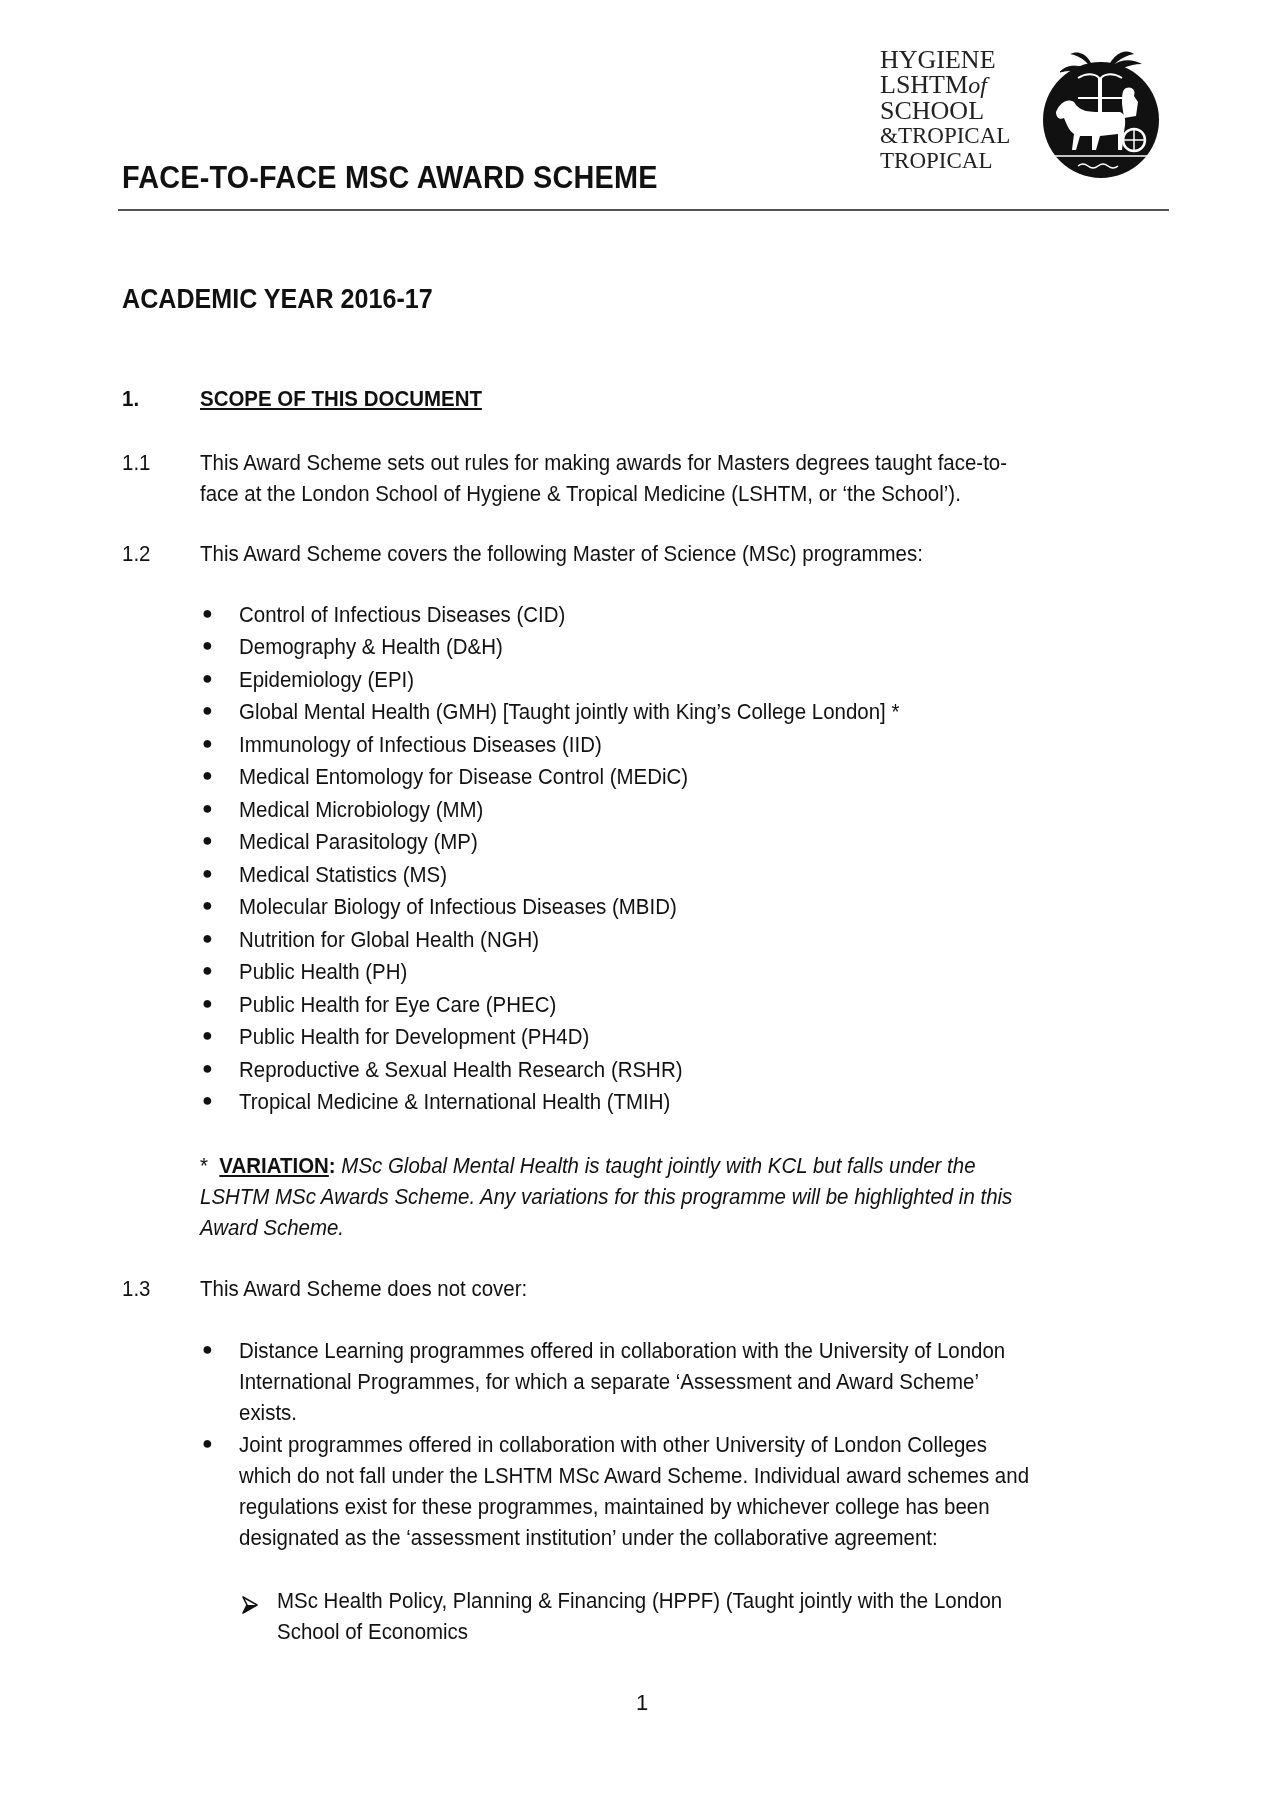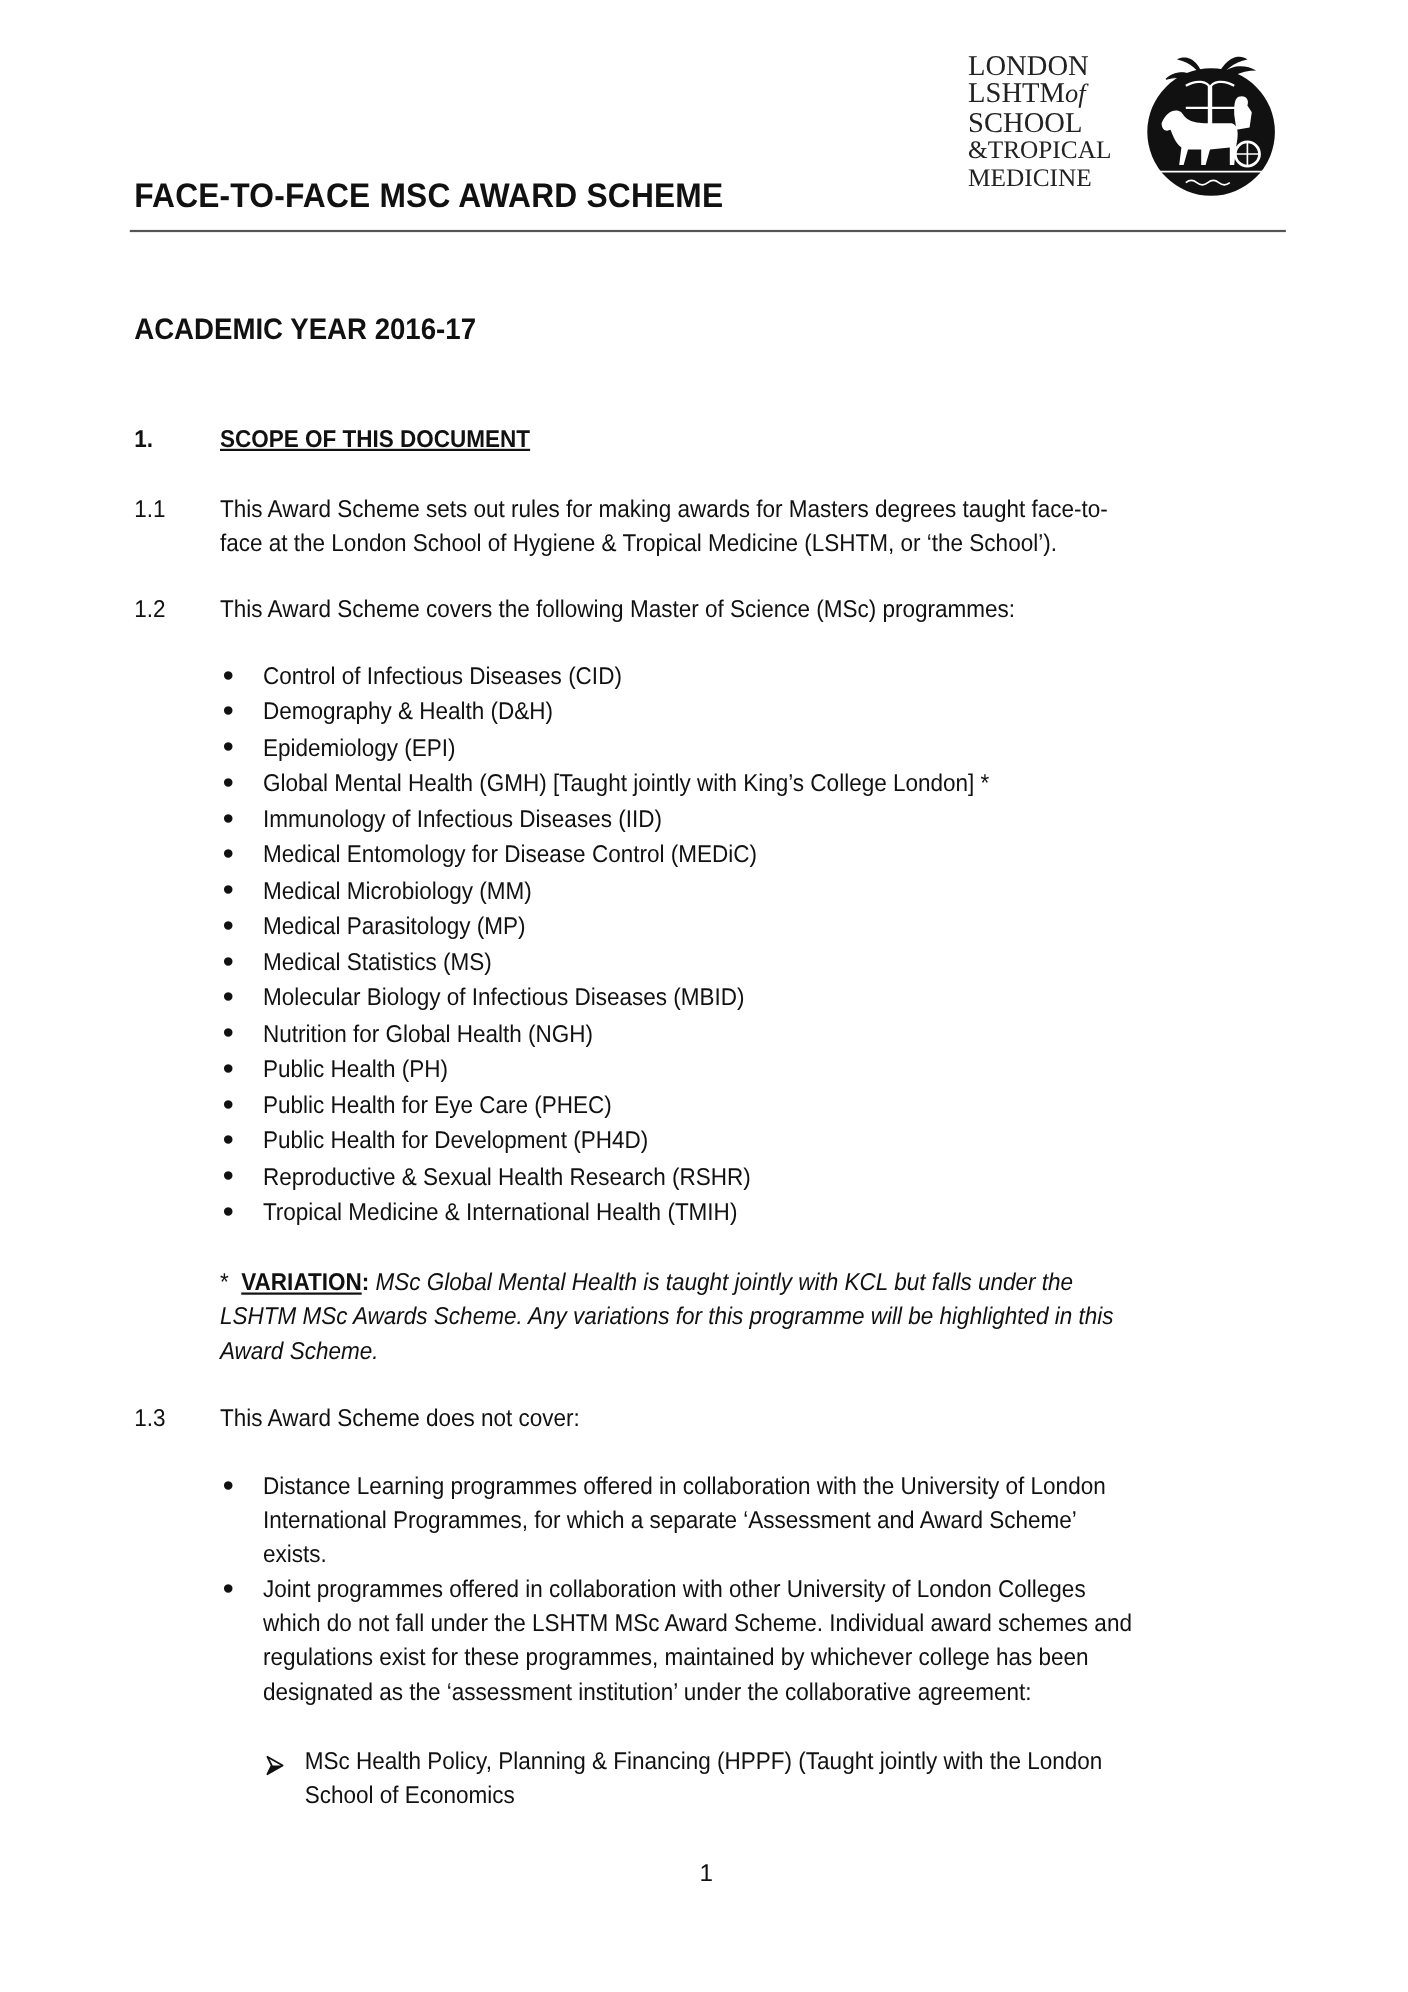--- a/index.html
+++ b/index.html
@@ -20,25 +20,25 @@
     .bullet { position:absolute; left:202px; font-size:18px; }
     .item { left:239px; }
     .ital { font-style:italic; }
     .arrow { position:absolute; left:242px; top:1596px; }
     .pageno { left:636px; top:1690px; font-size:22px; }
   </style>
 </head>
 <body>
 
 <div class="logo-text">
-  <div>LONDON</div>
+  <div>HYGIENE</div>
   <div><span>LSHTM</span><span class="of">of</span></div>
   <div>SCHOOL</div>
   <div style="font-size:23px;">&amp;TROPICAL</div>
-  <div style="font-size:23px;">MEDICINE</div>
+  <div style="font-size:23px;">TROPICAL</div>
 </div>
 <svg class="seal" viewBox="0 0 126 140">
   <circle cx="63" cy="78" r="58" fill="#111"></circle>
 
   <path d="M60 38 C45 20, 30 22, 22 30 C35 26, 48 30, 58 40 Z" fill="#111" stroke="#111"></path>
   <path d="M64 40 C70 18, 90 14, 104 22 C90 22, 76 28, 66 42 Z" fill="#111"></path>
   <path d="M58 34 C52 10, 40 8, 32 12 C44 14, 52 22, 60 36 Z" fill="#111"></path>
   <path d="M66 34 C74 10, 88 6, 96 12 C84 14, 74 22, 66 36 Z" fill="#111"></path>
   <rect x="60" y="36" width="4" height="50" fill="#fff"></rect>
   <path d="M40 36 C50 30, 60 32, 62 38 M84 36 C74 30, 64 32, 62 38" stroke="#fff" stroke-width="2" fill="none"></path>

